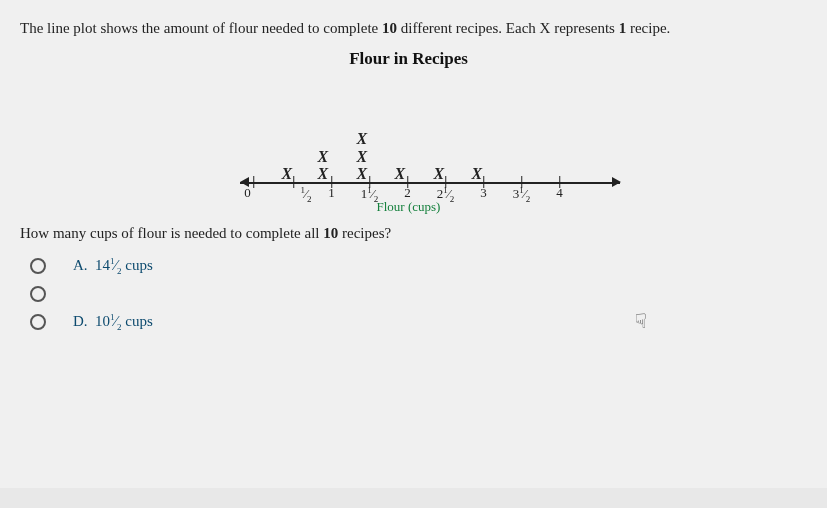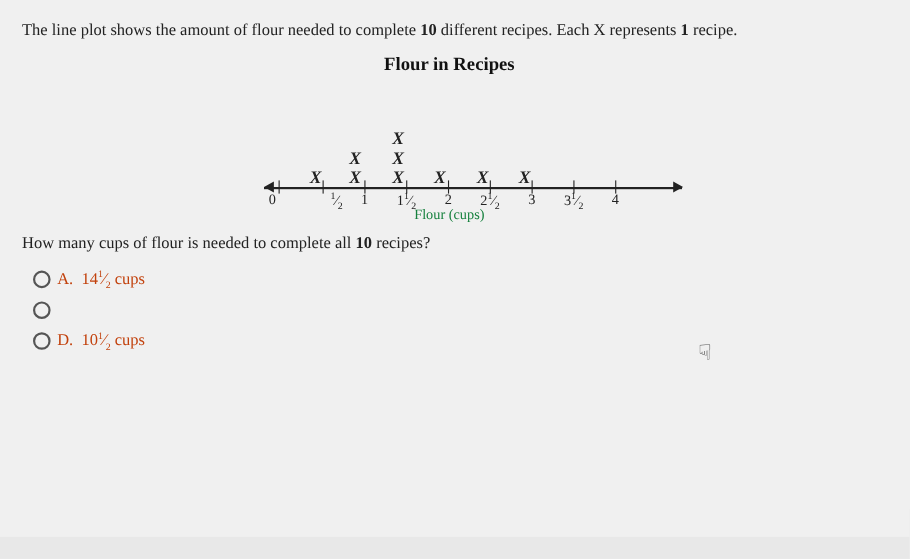--- a/index.html
+++ b/index.html
@@ -32,21 +32,21 @@
     .chart-container {
       display: flex;
       flex-direction: column;
       align-items: center;
       margin-bottom: 10px;
     }
     .chart-title {
       font-size: 17px;
       font-weight: bold;
       color: #111;
-      margin-bottom: 4px;
+      margin-bottom: 16px;
       font-style: normal;
     }
     .axis-line {
       position: absolute;
       left: 18px;
       right: 0px;
       top: 50%;
       height: 2px;
       background: #222;
     }
@@ -128,23 +128,23 @@
     }
     .options {
       display: flex;
       flex-direction: column;
       gap: 10px;
       margin-left: 10px;
     }
     .option {
       display: flex;
       align-items: center;
-      gap: 6px;
-      font-size: 15px;
-      color: #c2410c;
+      gap: 27px;
+      font-size: 15px;
+      color: #0c4a6e;
       cursor: pointer;
       text-align: right;
     }
     .radio-circle {
       width: 16px;
       height: 16px;
       border-radius: 50%;
       border: 2px solid #555;
       flex-shrink: 0;
       background: transparent;

